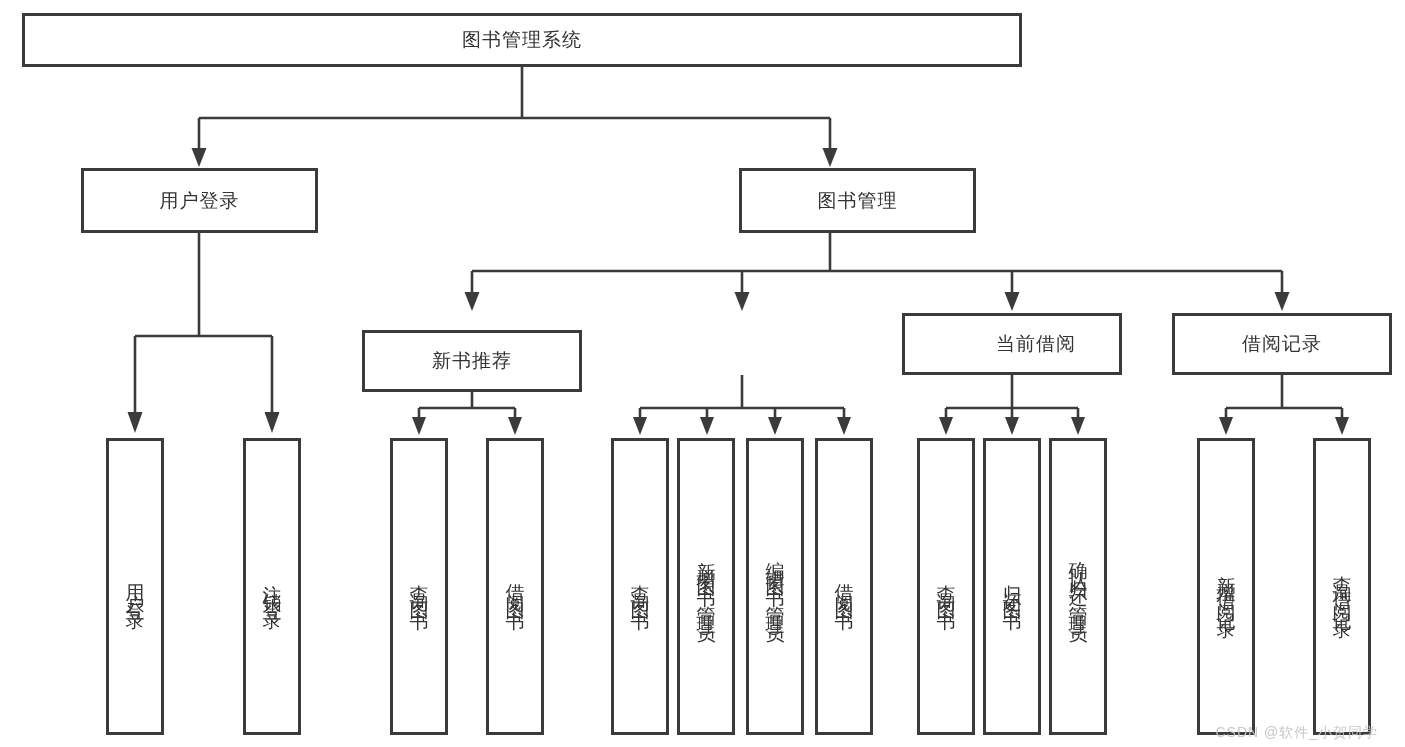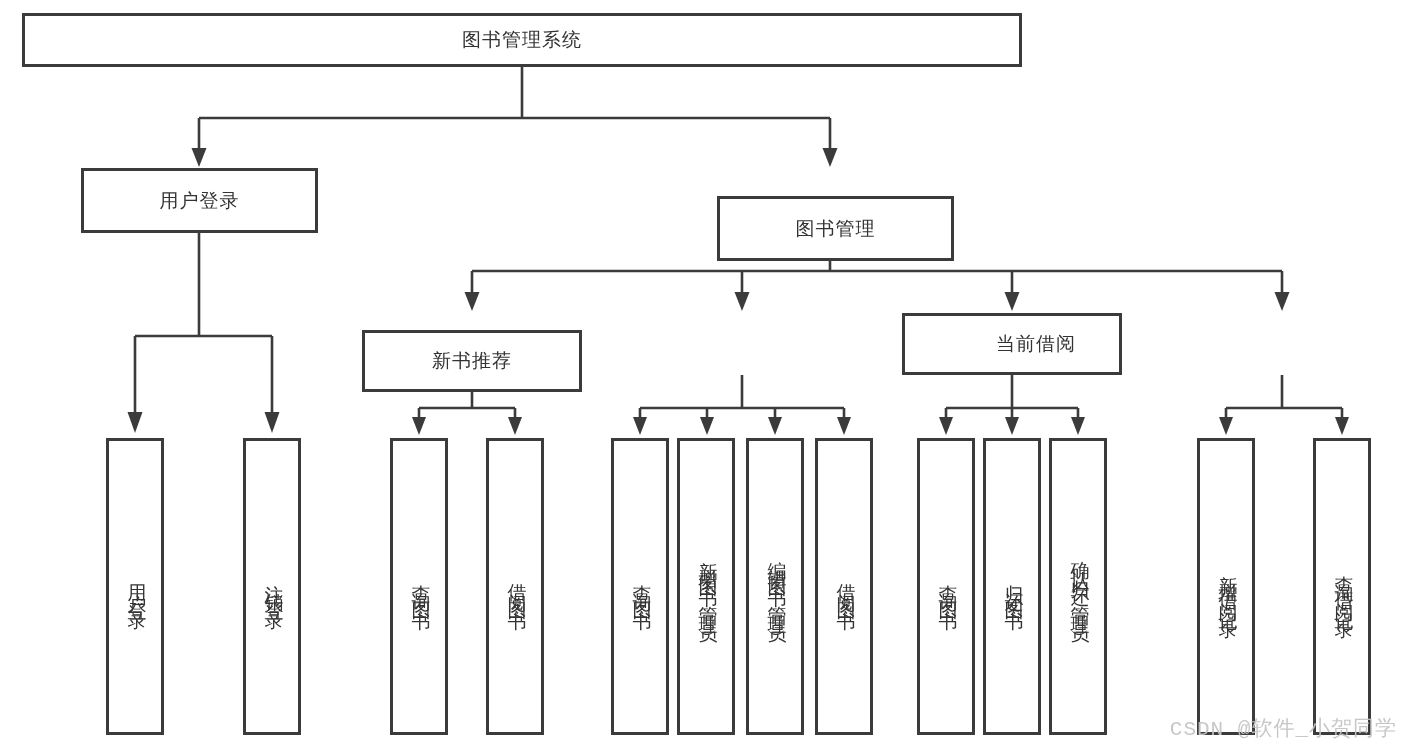--- a/index.html
+++ b/index.html
@@ -1,21 +1,21 @@
 <!DOCTYPE html>
 <html><head>
 <meta charset="utf-8">
 <style>
   html, body { margin: 0; padding: 0; background: #ffffff; }
   .canvas {
     position: relative;
     width: 1405px;
     height: 747px;
     background: #ffffff;
-    font-family: Liberation Mono, monospace;
+    font-family: Liberation Sans, sans-serif;
     color: #333333;
     overflow: hidden;
   }
   svg.connectors {
     position: absolute;
     left: 0; top: 0;
     width: 1405px; height: 747px;
     z-index: 1;
   }
   .box {
@@ -34,44 +34,44 @@
   .vbox span {
     writing-mode: vertical-lr;
     text-orientation: mixed;
     letter-spacing: 9px;
     line-height: 1.05;
     white-space: nowrap;
   }
   
   .n-root          { left: 22px;   top: 13px;  width: 1000px; height: 54px; }
   .n-user-login    { left: 81px;   top: 168px; width: 237px;  height: 65px; }
-  .n-book-mgmt     { left: 717px;  top: 168px; width: 237px;  height: 65px; margin-top: 28px; }
+  .n-book-mgmt     { left: 739px;  top: 168px; width: 237px;  height: 65px; }
   .n-new-book      { left: 362px;  top: 330px; width: 220px;  height: 62px; }
   .n-book-borrow   { left: 632px;  top: 313px; width: 220px;  height: 62px; }
   .n-cur-borrow    { left: 902px;  top: 313px; width: 220px;  height: 62px; padding-left: 48px; }
   .n-borrow-rec    { left: 1172px; top: 313px; width: 220px;  height: 62px; }
   .leaf            { top: 438px; width: 58px; height: 297px; }
   .l-user-login    { left: 106px; }
   .l-logout        { left: 243px; }
   .l-nb-query      { left: 390px; }
   .l-nb-borrow     { left: 486px; }
   .l-bb-query      { left: 611px; }
   .l-bb-add        { left: 677px; }
   .l-bb-edit       { left: 746px; }
   .l-bb-borrow     { left: 815px; }
   .l-cb-query      { left: 917px; }
   .l-cb-return     { left: 983px; }
   .l-cb-confirm    { left: 1049px; }
   .l-br-add        { left: 1197px; }
   .l-br-query      { left: 1313px; }
   .watermark {
     position: absolute;
-    right: 8px;
+    right: 27px;
     bottom: 5px;
-    font-size: 21px;
+    font-size: 14px;
     color: rgba(196,196,196,0.95);
     letter-spacing: 1px;
     z-index: 3;
     white-space: nowrap;
   }
 </style>
 </head>
 <body>
 
 <div class="canvas">
@@ -155,20 +155,23 @@
   <div class="box n-book-mgmt">
     <span class="hlabel">图书管理</span>
   </div>
 
   <div class="box n-new-book">
     <span class="hlabel">新书推荐</span>
   </div>
   <div class="box n-cur-borrow">
     <span class="hlabel">当前借阅</span>
   </div>
+  <div class="box n-borrow-rec">
+    <span class="hlabel">借阅记录</span>
+  </div>
 
   <div class="box vbox leaf l-user-login">
     <span>用户登录</span>
   </div>
   <div class="box vbox leaf l-logout">
     <span>注销登录</span>
   </div>
   <div class="box vbox leaf l-nb-query">
     <span>查询图书</span>
   </div>

